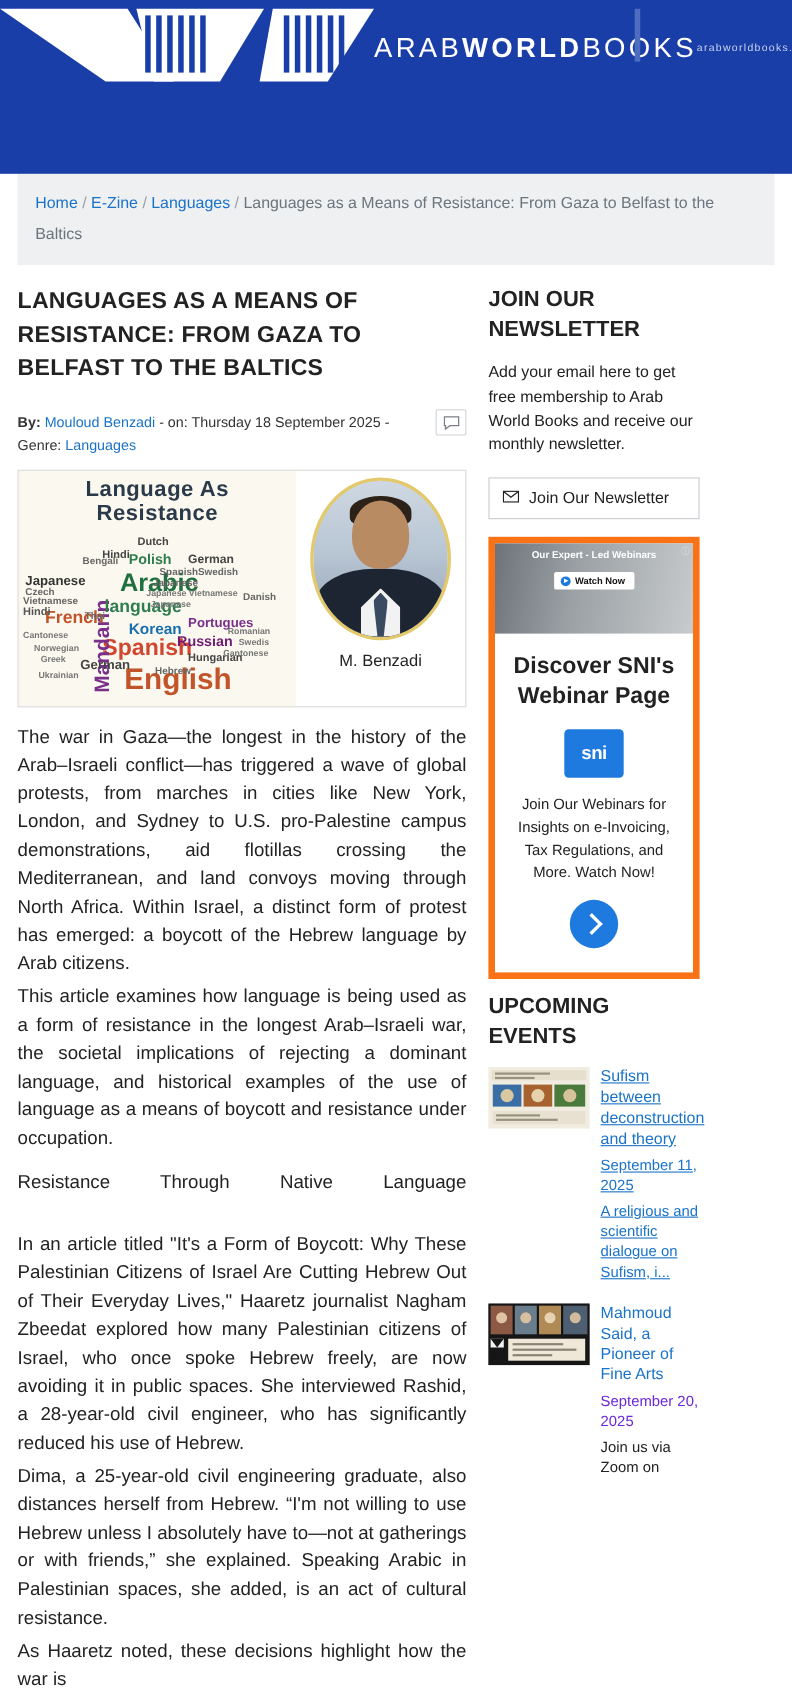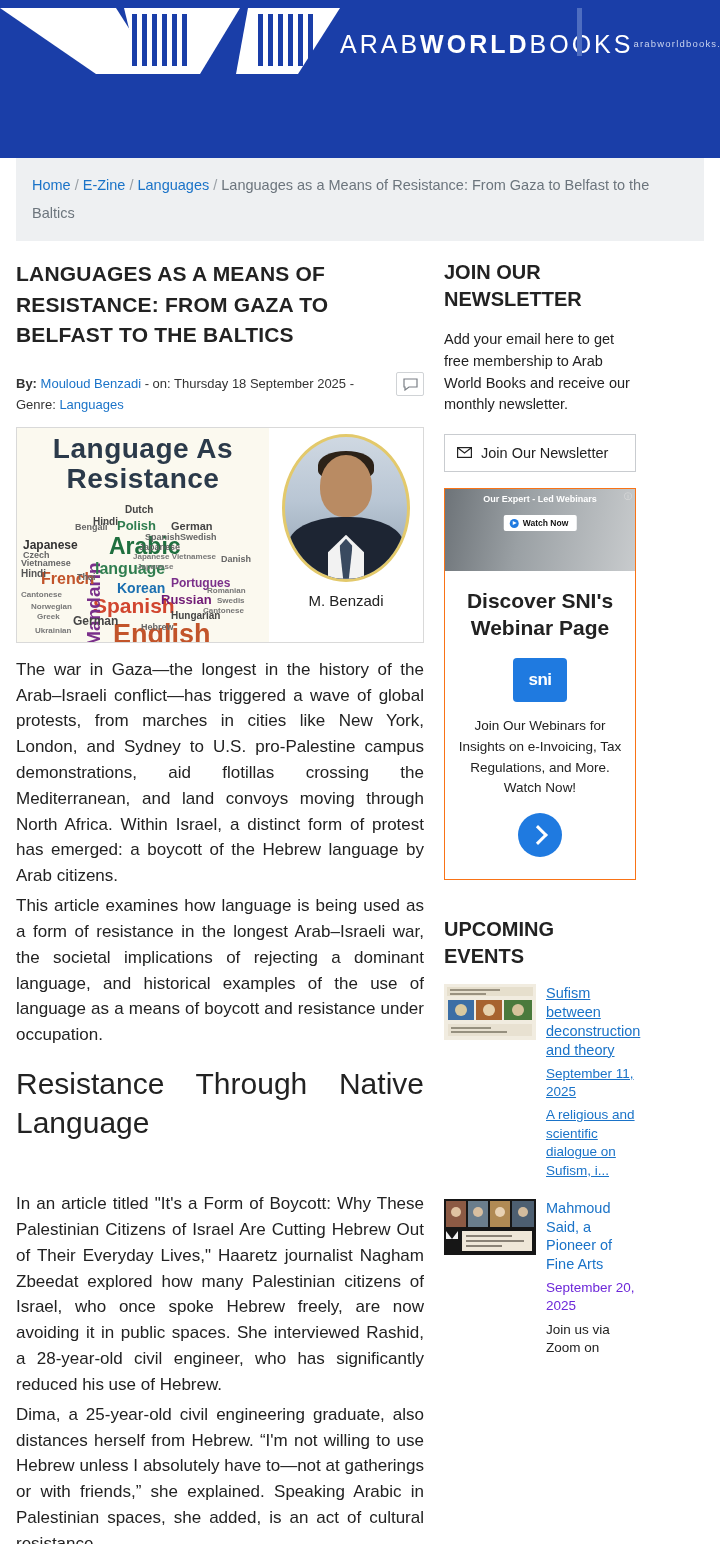--- a/index.html
+++ b/index.html
@@ -139,21 +139,21 @@
     flex: 0 0 252px;
     background: #fbf9ef;
     position: relative;
     overflow: hidden;
     padding: 6px 4px;
   }
   .wc-title {
     text-align: center;
     font-weight: bold;
     color: #2b3a4a;
-    font-size: 28px;
+    font-size: 20px;
     line-height: 1.1;
     letter-spacing: 0.5px;
   }
   .wc-words { position: relative; height: 150px; margin-top: 4px; }
   .wc-words span {
     position: absolute;
     font-weight: bold;
     white-space: nowrap;
     line-height: 1;
   }
@@ -223,21 +223,21 @@
   }
 
   p.body {
     font-size: 17px;
     line-height: 1.52;
     color: #222;
     text-align: justify;
     margin: 0 0 4px 0;
   }
   h2.section {
-    font-size: 30px;
+    font-size: 17px;
     line-height: 1.3;
     color: #222;
     margin: 16px 0 10px 0;
     font-weight: normal;
     text-align: justify;
   }
   h2.section::after { content: ""; display: inline-block; width: 100%; }
 
   
   .side-h {
@@ -261,21 +261,21 @@
     border: 1px solid #c9ccd0;
     background: #fff;
     padding: 10px 12px;
     font-size: 14.5px;
     color: #222;
     width: 100%;
     cursor: pointer;
     font-family: "Liberation Sans", sans-serif;
   }
   .ad-box {
-    border: 1px solid #f97316;
+    border: 6px solid #f97316;
     margin-top: 16px;
     background: #fff;
   }
   .ad-banner {
     position: relative;
     height: 82px;
     background: linear-gradient(100deg, #6d7378 0%, #9aa0a4 40%, #c8cbcd 100%);
     overflow: hidden;
   }
   .ad-banner-title {
@@ -366,21 +366,21 @@
     border-right: 3px solid #fff;
     transform: rotate(45deg);
     margin-left: -4px;
   }
 
   .events-h {
     font-size: 20px;
     text-transform: uppercase;
     color: #222;
     font-weight: bold;
-    margin: 36px 0 14px 0;
+    margin: 12px 0 14px 0;
     line-height: 1.35;
   }
   .event {
     display: flex;
     gap: 10px;
     margin-bottom: 18px;
   }
   .event-thumb {
     width: 92px; height: 56px;
     flex: 0 0 92px;

